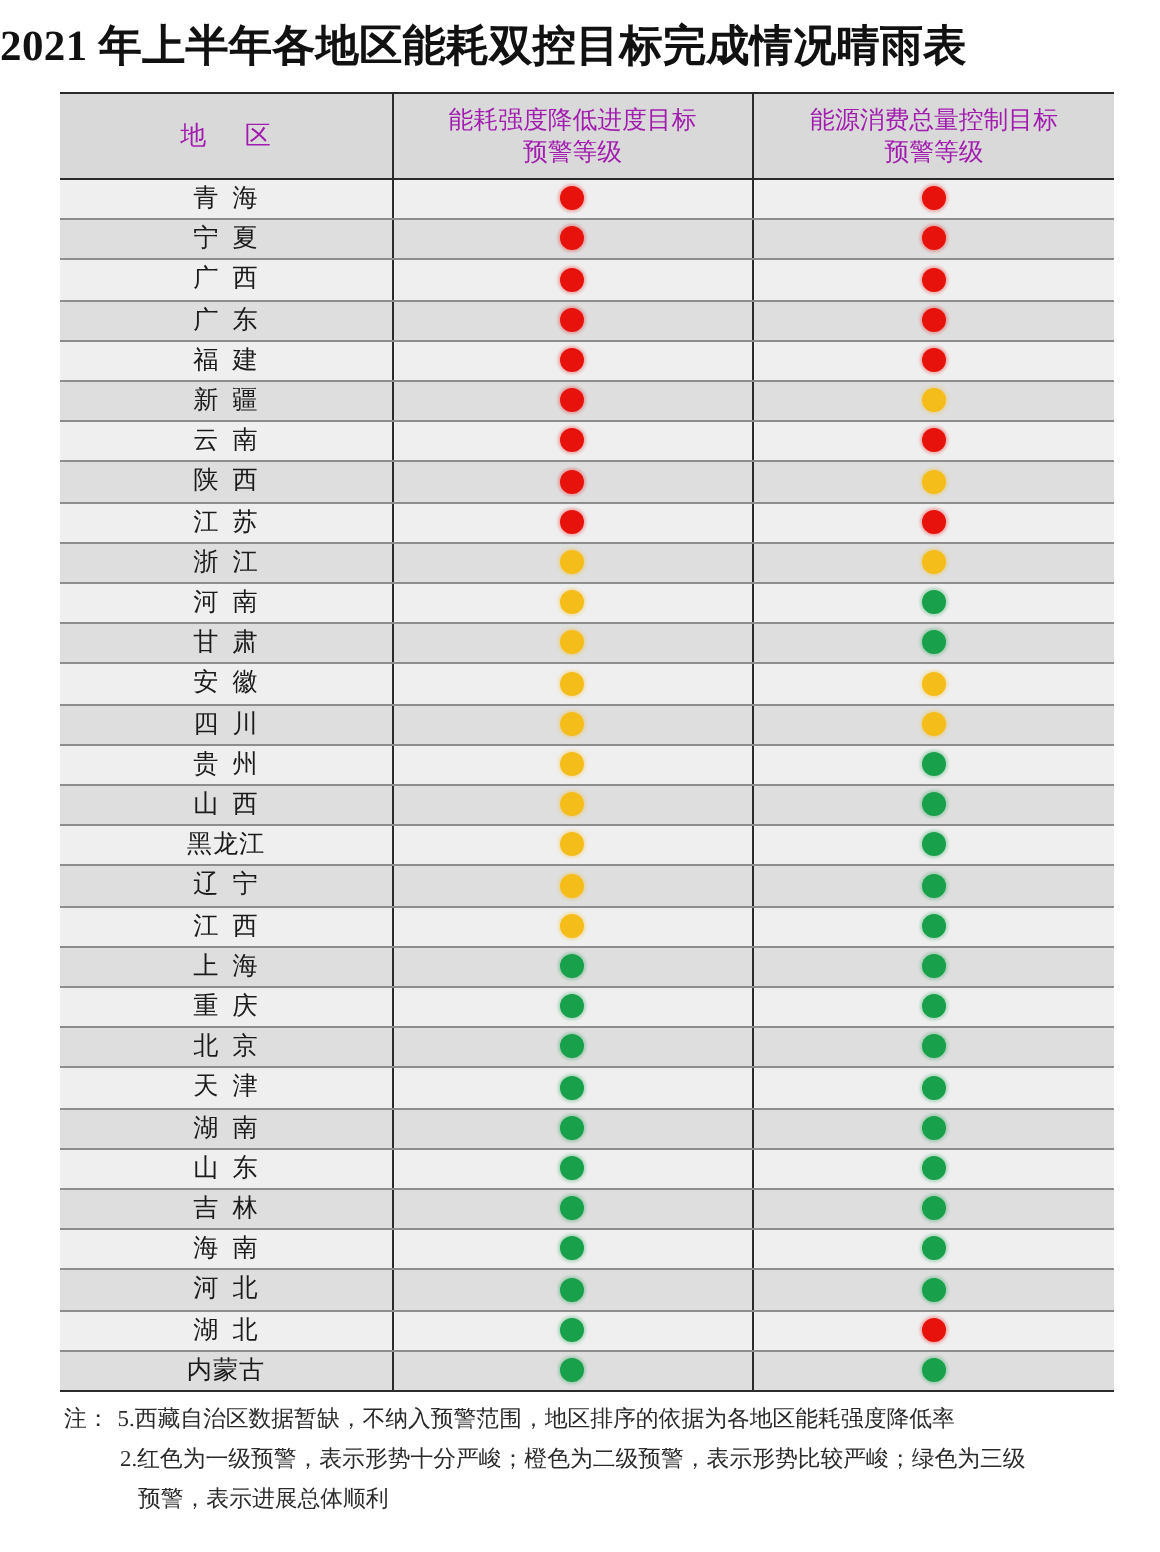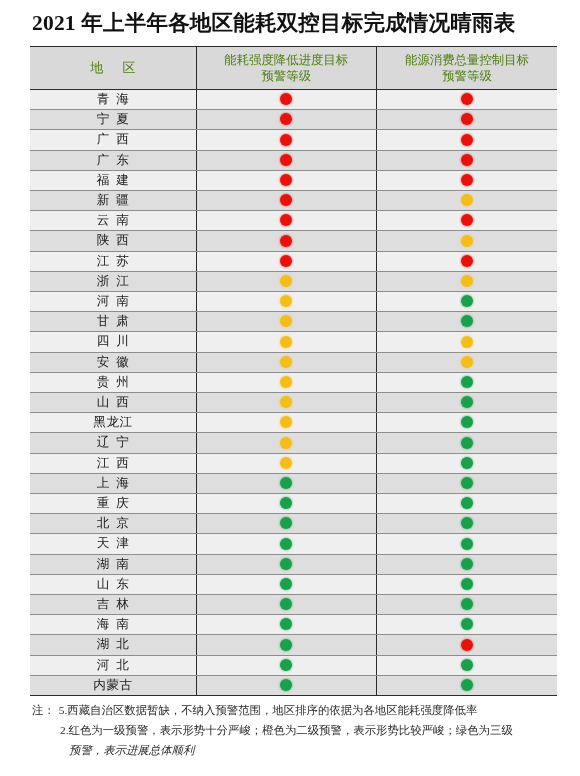--- a/index.html
+++ b/index.html
@@ -13,21 +13,20 @@
     overflow: hidden;
     font-family: "Liberation Serif", "DejaVu Serif", serif;
     color: #1a1a1a;
     position: relative;
   }
   .page {
     width: 468px;
     height: 776px;
     position: relative;
     background: #ffffff;
-    padding-left: 32px;
   }
   .title {
     text-align: center;
     font-family: "Liberation Serif", "DejaVu Serif", serif;
     font-weight: bold;
     font-size: 21.5px;
     letter-spacing: 0.2px;
     color: #111111;
     padding-top: 9px;
     line-height: 28px;
@@ -47,21 +46,21 @@
     border-bottom: 1.6px solid #2b2b2b;
   }
   table.matrix col.c-region { width: 166px; }
   table.matrix col.c-metric { width: 180.5px; }
   thead th {
     background: #d9d9d9;
     border-bottom: 1.5px solid #2b2b2b;
     font-weight: normal;
     font-size: 12.4px;
     line-height: 16px;
-    color: #4d7c0f;
+    color: #a21caf;
     padding: 5px 2px 5px;
     vertical-align: middle;
     text-align: center;
   }
   thead th.region-head {
     letter-spacing: 8px;
     text-indent: 8px;
     font-size: 13px;
   }
   thead th.metric-head {
@@ -123,21 +122,20 @@
     padding-right: 4px;
   }
   .note-body {
     flex: 1 1 auto;
   }
   .note-row.second {
     padding-left: 28px;
   }
   .note-cont {
     padding-left: 37px;
-    font-style: italic;
   }
 </style>
 </head>
 <body>
 
 <div class="page">
 
   <div class="title">2021 年上半年各地区能耗双控目标完成情况晴雨表</div>
 
   <div class="table-wrap">
@@ -215,30 +213,30 @@
             <td class="region">河南</td>
             <td class="status"><span class="dot yellow"></span></td>
             <td class="status"><span class="dot green"></span></td>
           </tr>
           <tr>
             <td class="region">甘肃</td>
             <td class="status"><span class="dot yellow"></span></td>
             <td class="status"><span class="dot green"></span></td>
           </tr>
           <tr>
+            <td class="region">安徽</td>
+            <td class="status"><span class="dot yellow"></span></td>
+            <td class="status"><span class="dot yellow"></span></td>
+          </tr>
+          <tr>
             <td class="region">四川</td>
             <td class="status"><span class="dot yellow"></span></td>
             <td class="status"><span class="dot yellow"></span></td>
           </tr>
           <tr>
-            <td class="region">安徽</td>
-            <td class="status"><span class="dot yellow"></span></td>
-            <td class="status"><span class="dot yellow"></span></td>
-          </tr>
-          <tr>
             <td class="region">贵州</td>
             <td class="status"><span class="dot yellow"></span></td>
             <td class="status"><span class="dot green"></span></td>
           </tr>
           <tr>
             <td class="region">山西</td>
             <td class="status"><span class="dot yellow"></span></td>
             <td class="status"><span class="dot green"></span></td>
           </tr>
           <tr>
@@ -290,28 +288,28 @@
             <td class="region">吉林</td>
             <td class="status"><span class="dot green"></span></td>
             <td class="status"><span class="dot green"></span></td>
           </tr>
           <tr>
             <td class="region">海南</td>
             <td class="status"><span class="dot green"></span></td>
             <td class="status"><span class="dot green"></span></td>
           </tr>
           <tr>
+            <td class="region">河北</td>
+            <td class="status"><span class="dot green"></span></td>
+            <td class="status"><span class="dot green"></span></td>
+          </tr>
+          <tr>
             <td class="region">湖北</td>
             <td class="status"><span class="dot green"></span></td>
             <td class="status"><span class="dot red"></span></td>
-          </tr>
-          <tr>
-            <td class="region">河北</td>
-            <td class="status"><span class="dot green"></span></td>
-            <td class="status"><span class="dot green"></span></td>
           </tr>
           <tr>
             <td class="region wide-name">内蒙古</td>
             <td class="status"><span class="dot green"></span></td>
             <td class="status"><span class="dot green"></span></td>
           </tr>
         </tbody>
     </table>
   </div>
 

